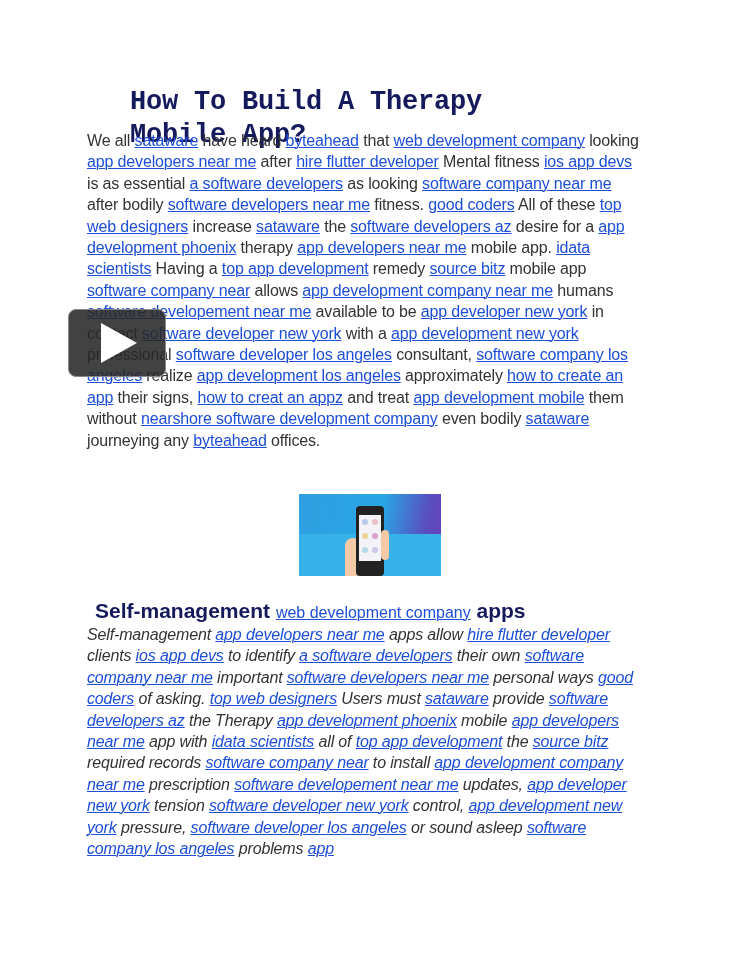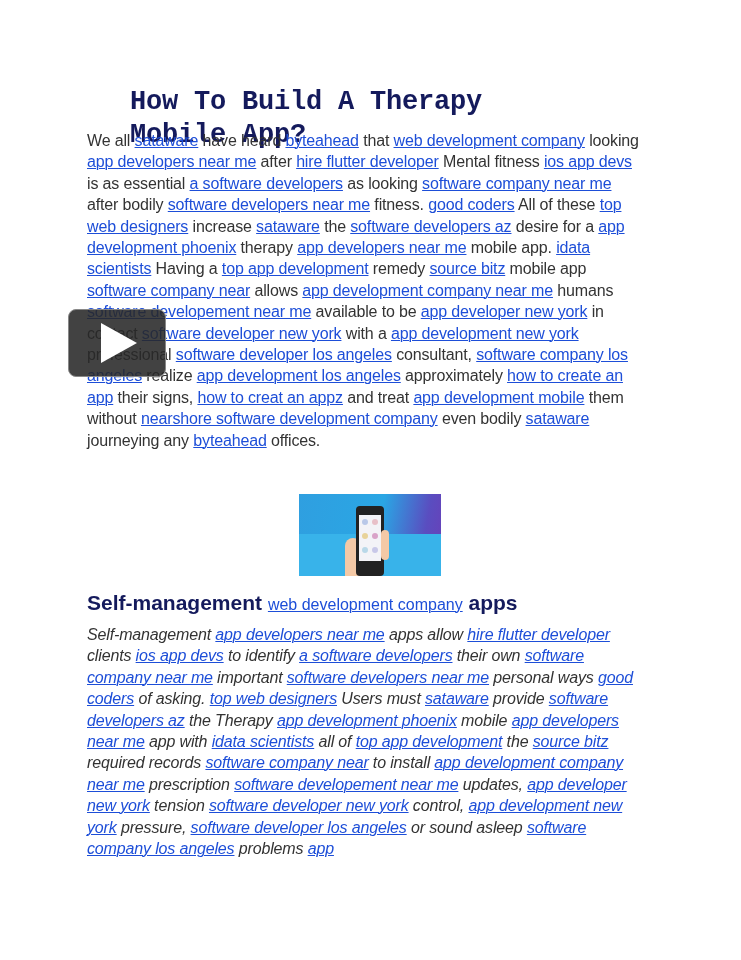--- a/index.html
+++ b/index.html
@@ -14,21 +14,21 @@
   .para {
     position: absolute; left: 87px; width: 560px; margin: 0;
     font-size: 16px; line-height: 21.4px; color: #333333; letter-spacing: -0.15px;
   }
   .para a, h2 a {
     color: #1d4ed8; text-decoration: underline; text-decoration-thickness: 1px;
   }
   #p1 { top: 130px; }
   #p2 { top: 624px; font-style: italic; }
   h2.section {
-    position: absolute; left: 87px; top: 589px; margin: 0;
+    position: absolute; left: 87px; top: 589px; margin: 8px;
     font-size: 21px; line-height: 28px; font-weight: bold; color: #141a5c;
   }
   h2.section a { font-weight: normal; font-size: 16px; }
   .figure {
     position: absolute; left: 299px; top: 494px; width: 142px; height: 82px;
     background: linear-gradient(100deg, #2f9fe0 0%, #2aa6e4 55%, #5a4dc0 85%, #6a3fb8 100%);
     overflow: hidden;
   }
   .figure .band { position:absolute; left:0; right:0; top:40px; height:42px; background:#38b3ea; }
   .phone { position:absolute; left:57px; top:12px; width:28px; height:70px; background:#222; border-radius:4px; }

